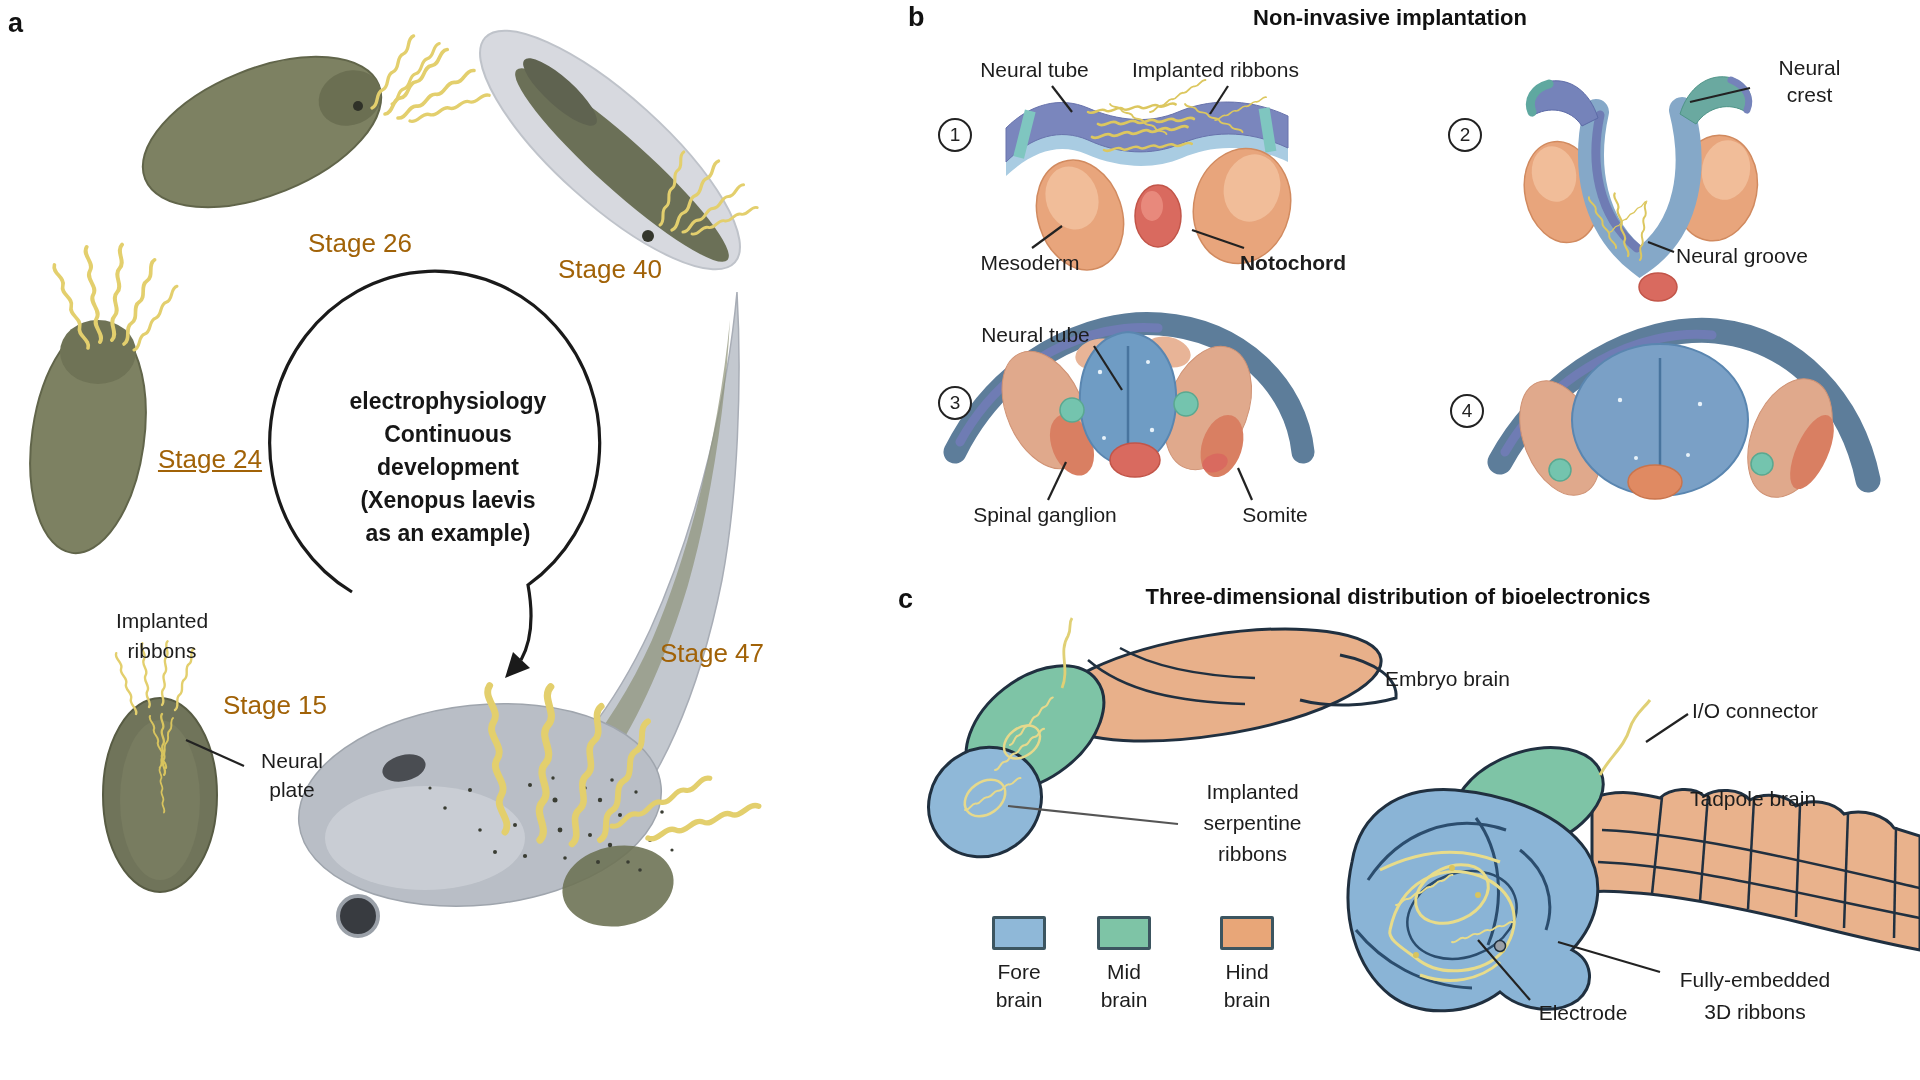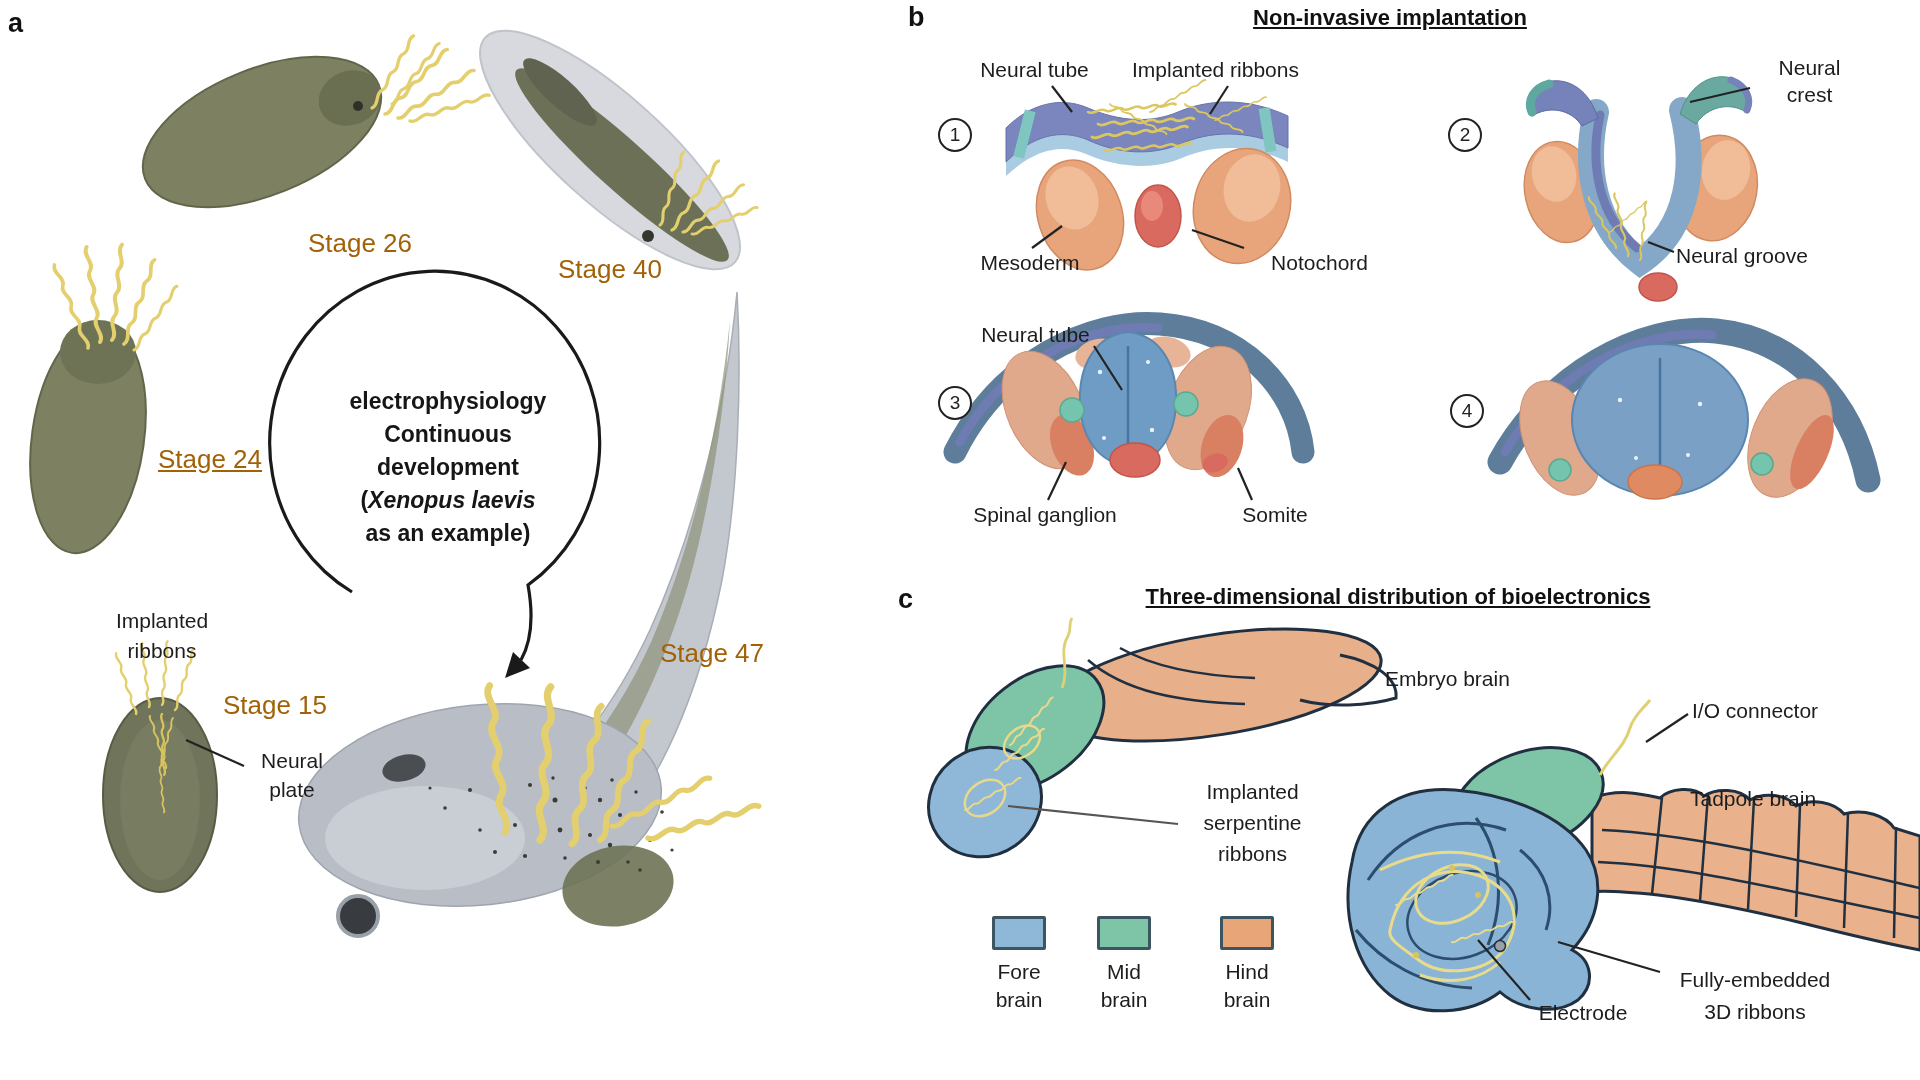--- a/index.html
+++ b/index.html
@@ -2,29 +2,29 @@
 <html><head>
 <meta charset="utf-8">
 <style>
   html,body{margin:0;padding:0;background:#ffffff;}
   #stage{position:relative;width:1920px;height:1080px;background:#ffffff;overflow:hidden;
          font-family:"Liberation Sans","DejaVu Sans",sans-serif;color:#1c1c1c;}
   svg#art{position:absolute;left:0;top:0;}
   .lbl{position:absolute;font-size:21px;line-height:26px;color:#1d1d1d;letter-spacing:0;}
   .ctr{text-align:center;}
   .panel-letter{position:absolute;font-size:27px;font-weight:bold;color:#111;}
-  .title{position:absolute;font-size:22px;font-weight:bold;text-align:center;color:#111;text-decoration:underline;}
+  .title{position:absolute;font-size:22px;font-weight:bold;text-align:center;color:#111;}
   .stagelbl{position:absolute;font-size:26px;color:#a16207;}
   .stepnum{position:absolute;width:30px;height:30px;border:2.5px solid #222;border-radius:50%;
            display:flex;align-items:center;justify-content:center;font-size:19px;color:#222;background:#fff;}
   .centerblock{position:absolute;left:312px;top:385px;width:272px;text-align:center;
                font-weight:bold;font-size:23px;line-height:33px;color:#161616;}
   .swatch{position:absolute;width:54px;height:34px;border:3px solid #3c5560;border-radius:2px;box-sizing:border-box;}
   .leglbl{position:absolute;font-size:21px;line-height:28px;text-align:center;color:#1d1d1d;}
-  .ital{font-style:italic;}
+  .ital{}
 </style>
 </head>
 <body>
 
 <div id="stage">
 
 <svg id="art" width="1920" height="1080" viewBox="0 0 1920 1080">
   <defs>
     <path id="sq" d="M0,0 c4,-5 -4,-11 0,-16 c4,-5 -4,-11 0,-16 c4,-5 -4,-11 0,-16 c4,-5 -4,-11 0,-16" fill="none" stroke-linecap="round"></path>
     <path id="sqh" d="M0,0 c5,4 11,-4 16,0 c5,4 11,-4 16,0 c5,4 11,-4 16,0 c5,4 11,-4 16,0 c5,4 11,-4 16,0" fill="none" stroke-linecap="round"></path>
@@ -328,21 +328,21 @@
   <div class="stepnum" style="left:938px;top:386px;">
       <span>3</span>
     </div>
   <div class="stepnum" style="left:1450px;top:394px;">
       <span>4</span>
     </div>
 
   <div class="lbl" style="left:962px;top:57px;width:145px;text-align:center;">Neural tube</div>
   <div class="lbl" style="left:1128px;top:57px;width:175px;text-align:center;">Implanted ribbons</div>
   <div class="lbl" style="left:960px;top:250px;width:140px;text-align:center;">Mesoderm</div>
-  <div class="lbl" style="left:1218px;top:250px;width:150px;text-align:right;">Notochord</div>
+  <div class="lbl" style="left:1218px;top:250px;width:150px;text-align:center;font-weight:bold;">Notochord</div>
   <div class="lbl ctr" style="left:1752px;top:54px;width:115px;line-height:27px;">
     <div>Neural</div>
     <div>crest</div>
   </div>
   <div class="lbl" style="left:1676px;top:243px;width:200px;">Neural groove</div>
   <div class="lbl" style="left:968px;top:322px;width:135px;text-align:center;">Neural tube</div>
   <div class="lbl" style="left:955px;top:502px;width:180px;text-align:center;">Spinal ganglion</div>
   <div class="lbl" style="left:1215px;top:502px;width:120px;text-align:center;">Somite</div>
 
   <div class="lbl" style="left:1385px;top:666px;width:175px;">Embryo brain</div>

